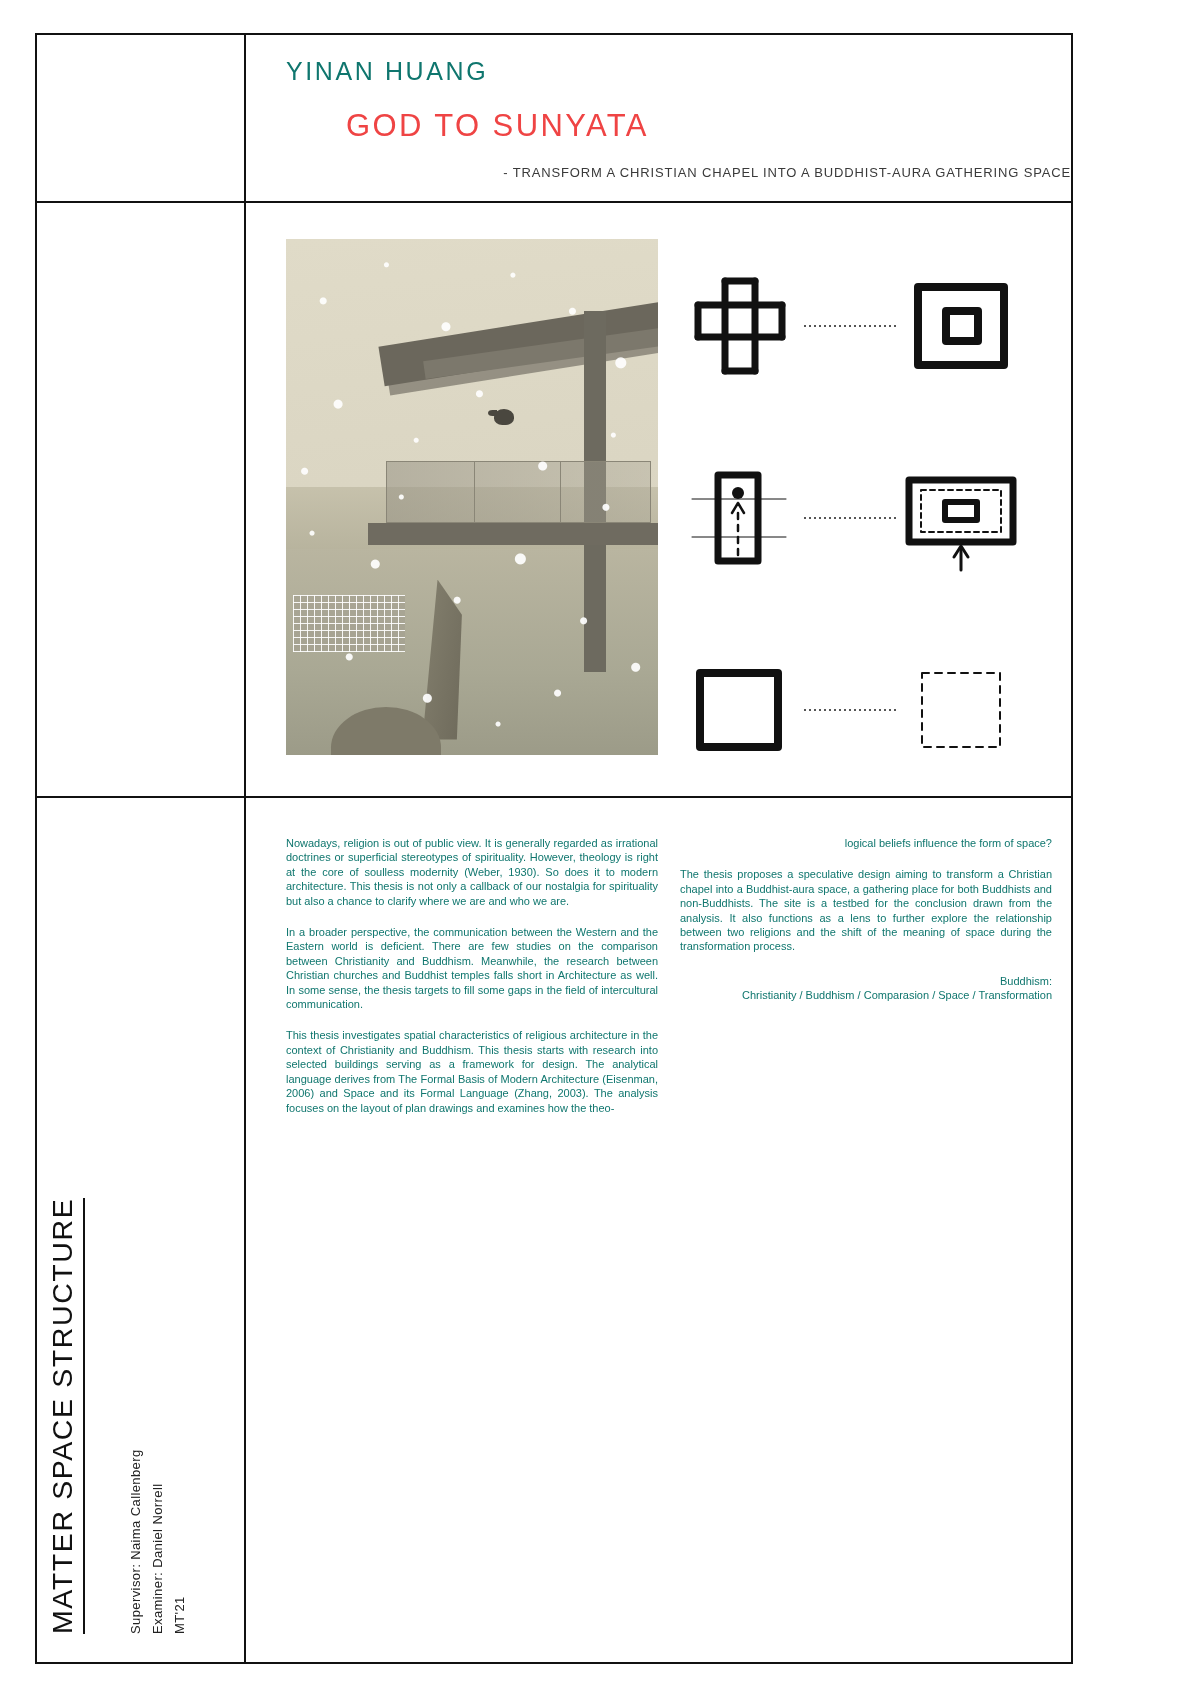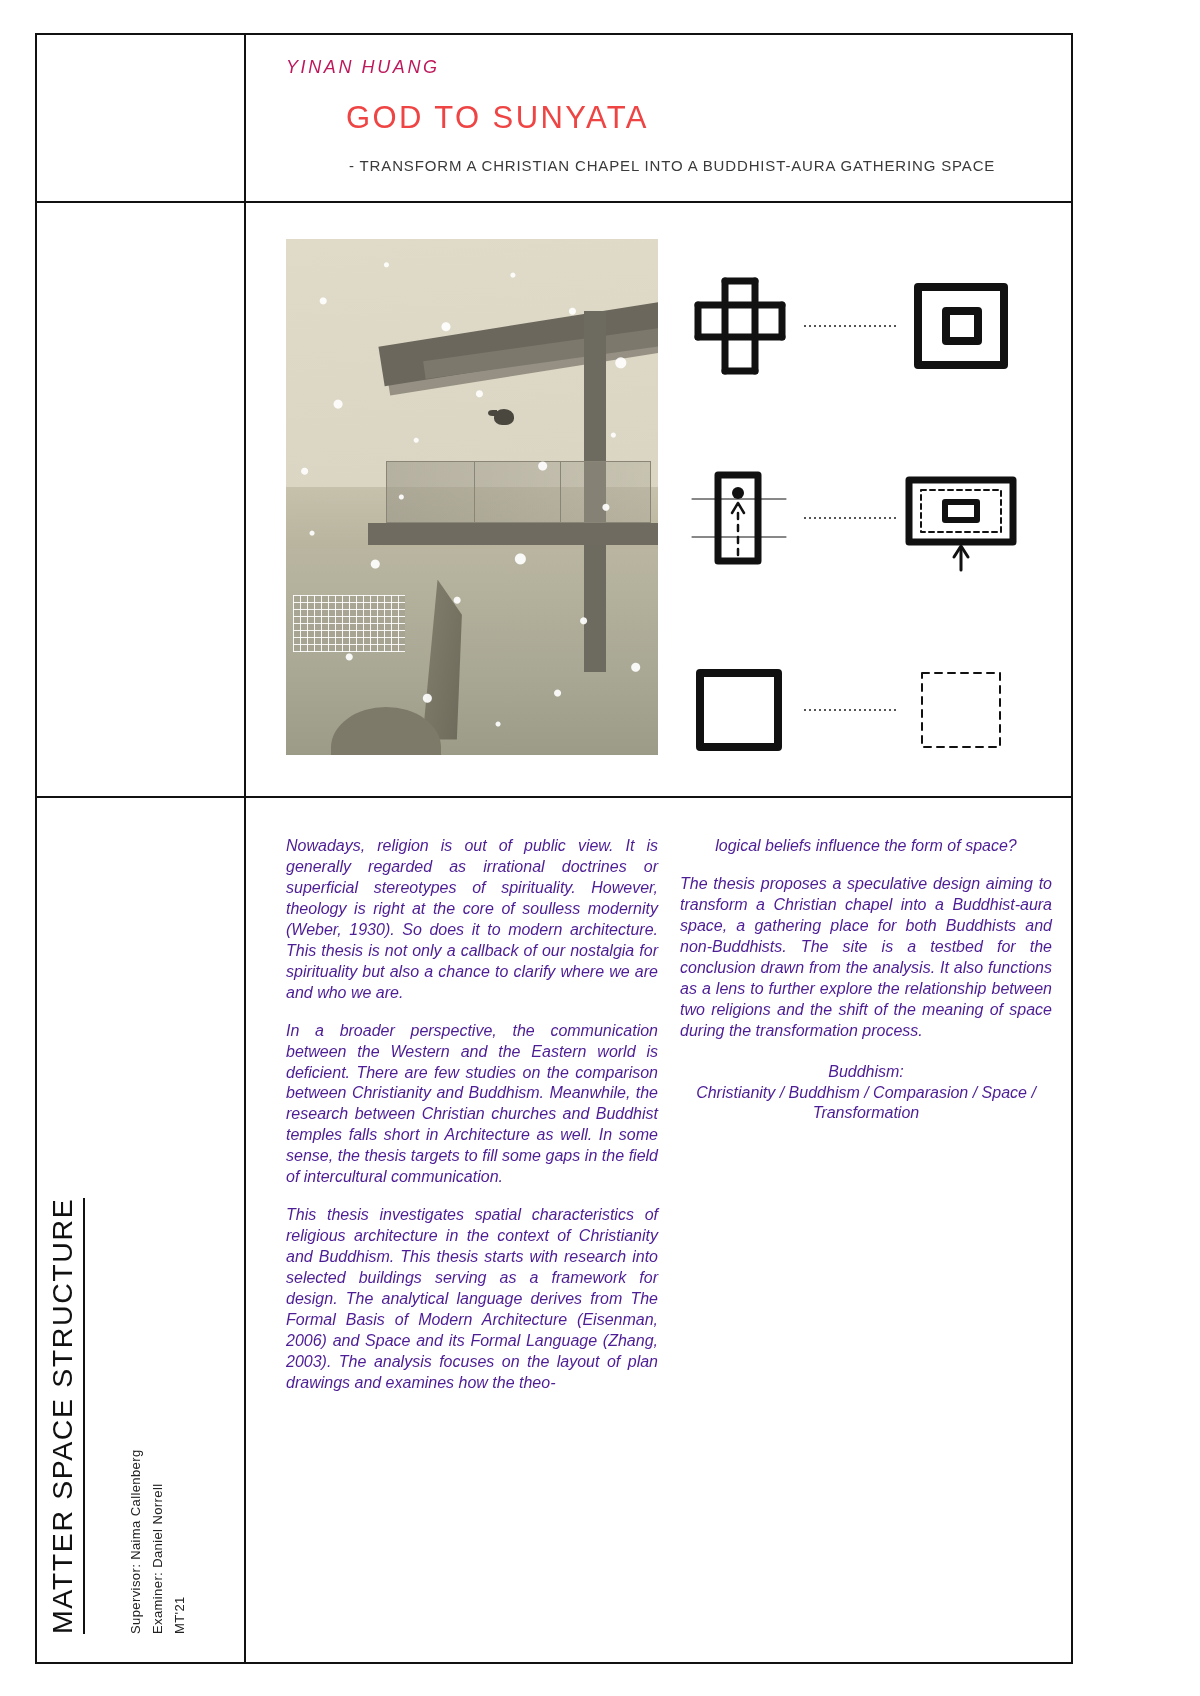--- a/index.html
+++ b/index.html
@@ -32,41 +32,41 @@
   .col-left {
     width:209px; flex:0 0 209px;
     border-right:2.5px solid #111;
     position:relative;
   }
   .col-right { flex:1 1 auto; position:relative; }
 
   
   .title-wrap { padding:22px 0 0 40px; }
   .author {
-    font-size:18px;
+    font-size:25px;
     letter-spacing:2.6px;
-    color:#be185d;
+    color:#0f766e;
     font-weight:400;
-    font-style:italic;
   }
   .main-title {
     font-size:31px;
     letter-spacing:2.4px;
     color:#ef4444;
     font-weight:400;
     margin-top:22px;
     padding-left:60px;
   }
   .subtitle {
-    font-size:15px;
+    font-size:13px;
     letter-spacing:0.85px;
     color:#3a3a3a;
     margin-top:21px;
     padding-left:63px;
     white-space:nowrap;
+    text-align:right;
   }
 
   
   .image-row-inner {
     display:flex;
     height:100%;
     align-items:flex-start;
   }
   .render-img {
     width:372px; height:516px;
@@ -246,31 +246,30 @@
   .vmeta.m2 { left:128px; }
   .vmeta.m3 { left:150px; }
 
   .text-cols {
     display:flex;
     gap:22px;
     padding:38px 30px 0 40px;
   }
   .tcol { width:372px; }
   .tcol p {
-    font-size:16px;
+    font-size:11px;
     line-height:1.31;
     text-align:justify;
     text-justify:inter-word;
-    color:#4c1d95;
+    color:#0f766e;
     margin-bottom:17px;
     hyphens:none;
-    font-style:italic;
   }
   .tcol p:last-child { margin-bottom:0; }
-  .tcol p.nojust { text-align:center; }
+  .tcol p.nojust { text-align:right; }
   .kw-block { margin-top:20px; }
 </style>
 </head>
 <body>
 
 <div class="poster">
 
   <div class="row row-title">
     <div class="col-left"></div>
     <div class="col-right">

